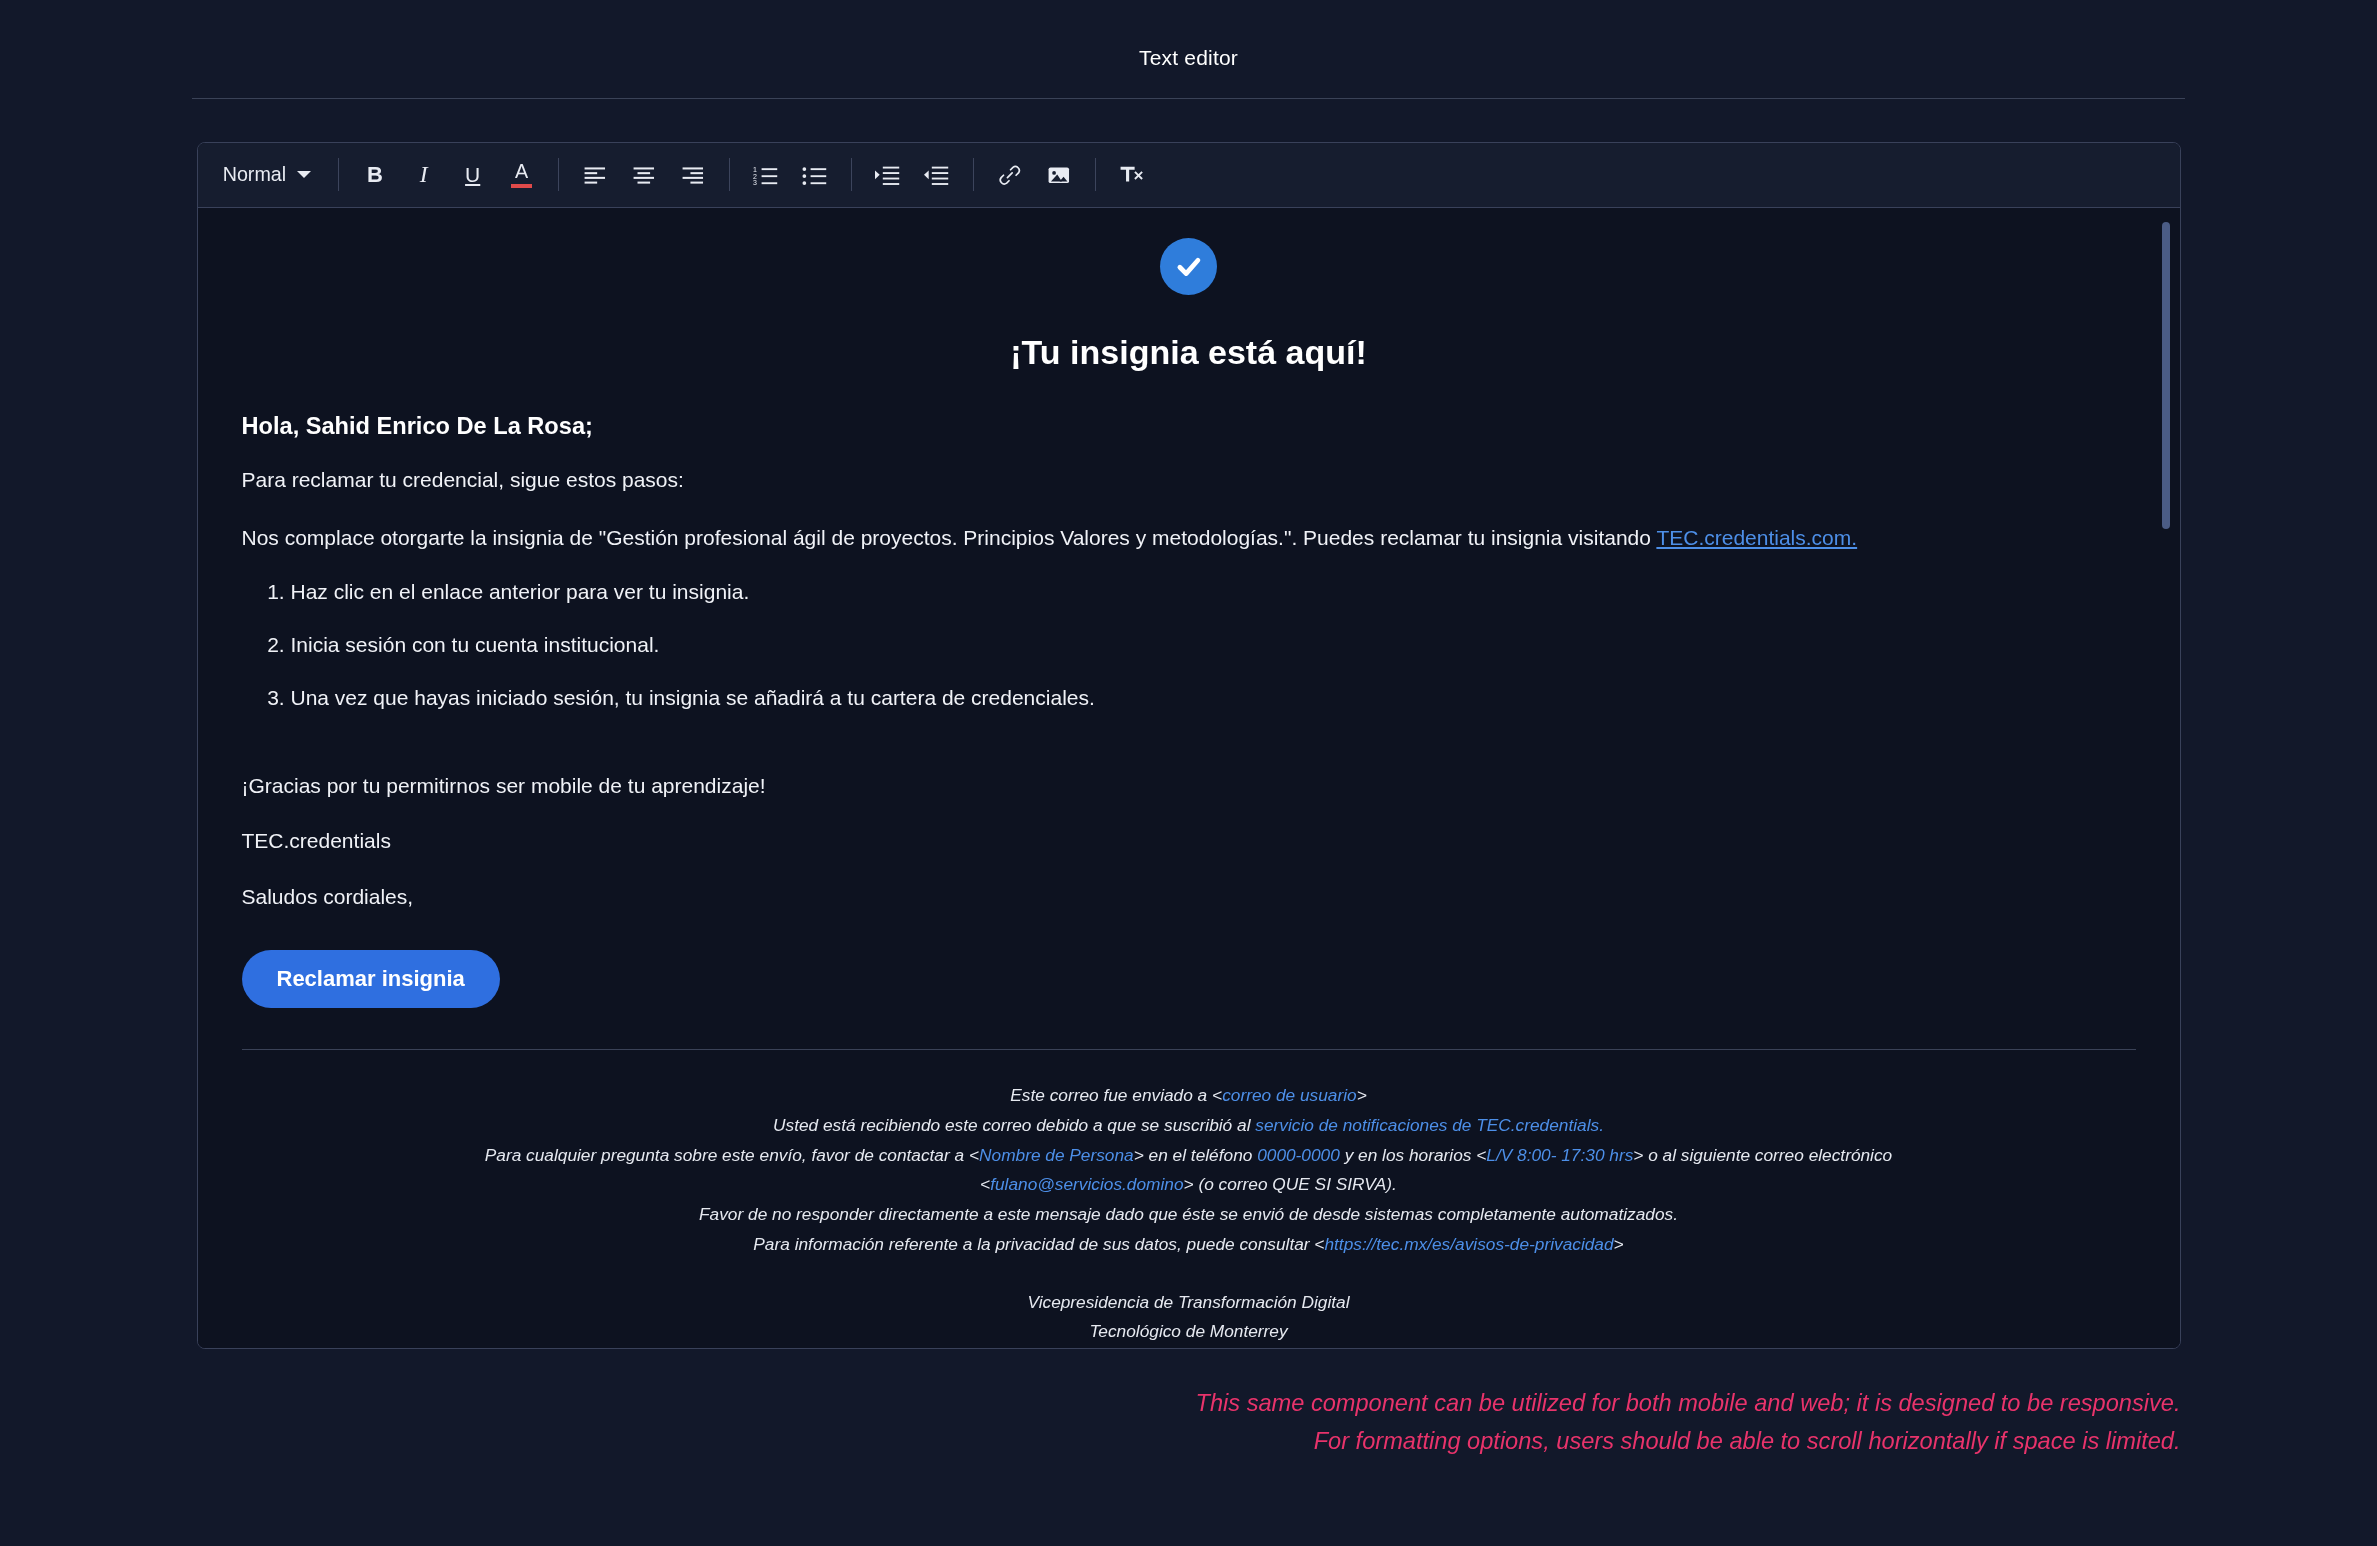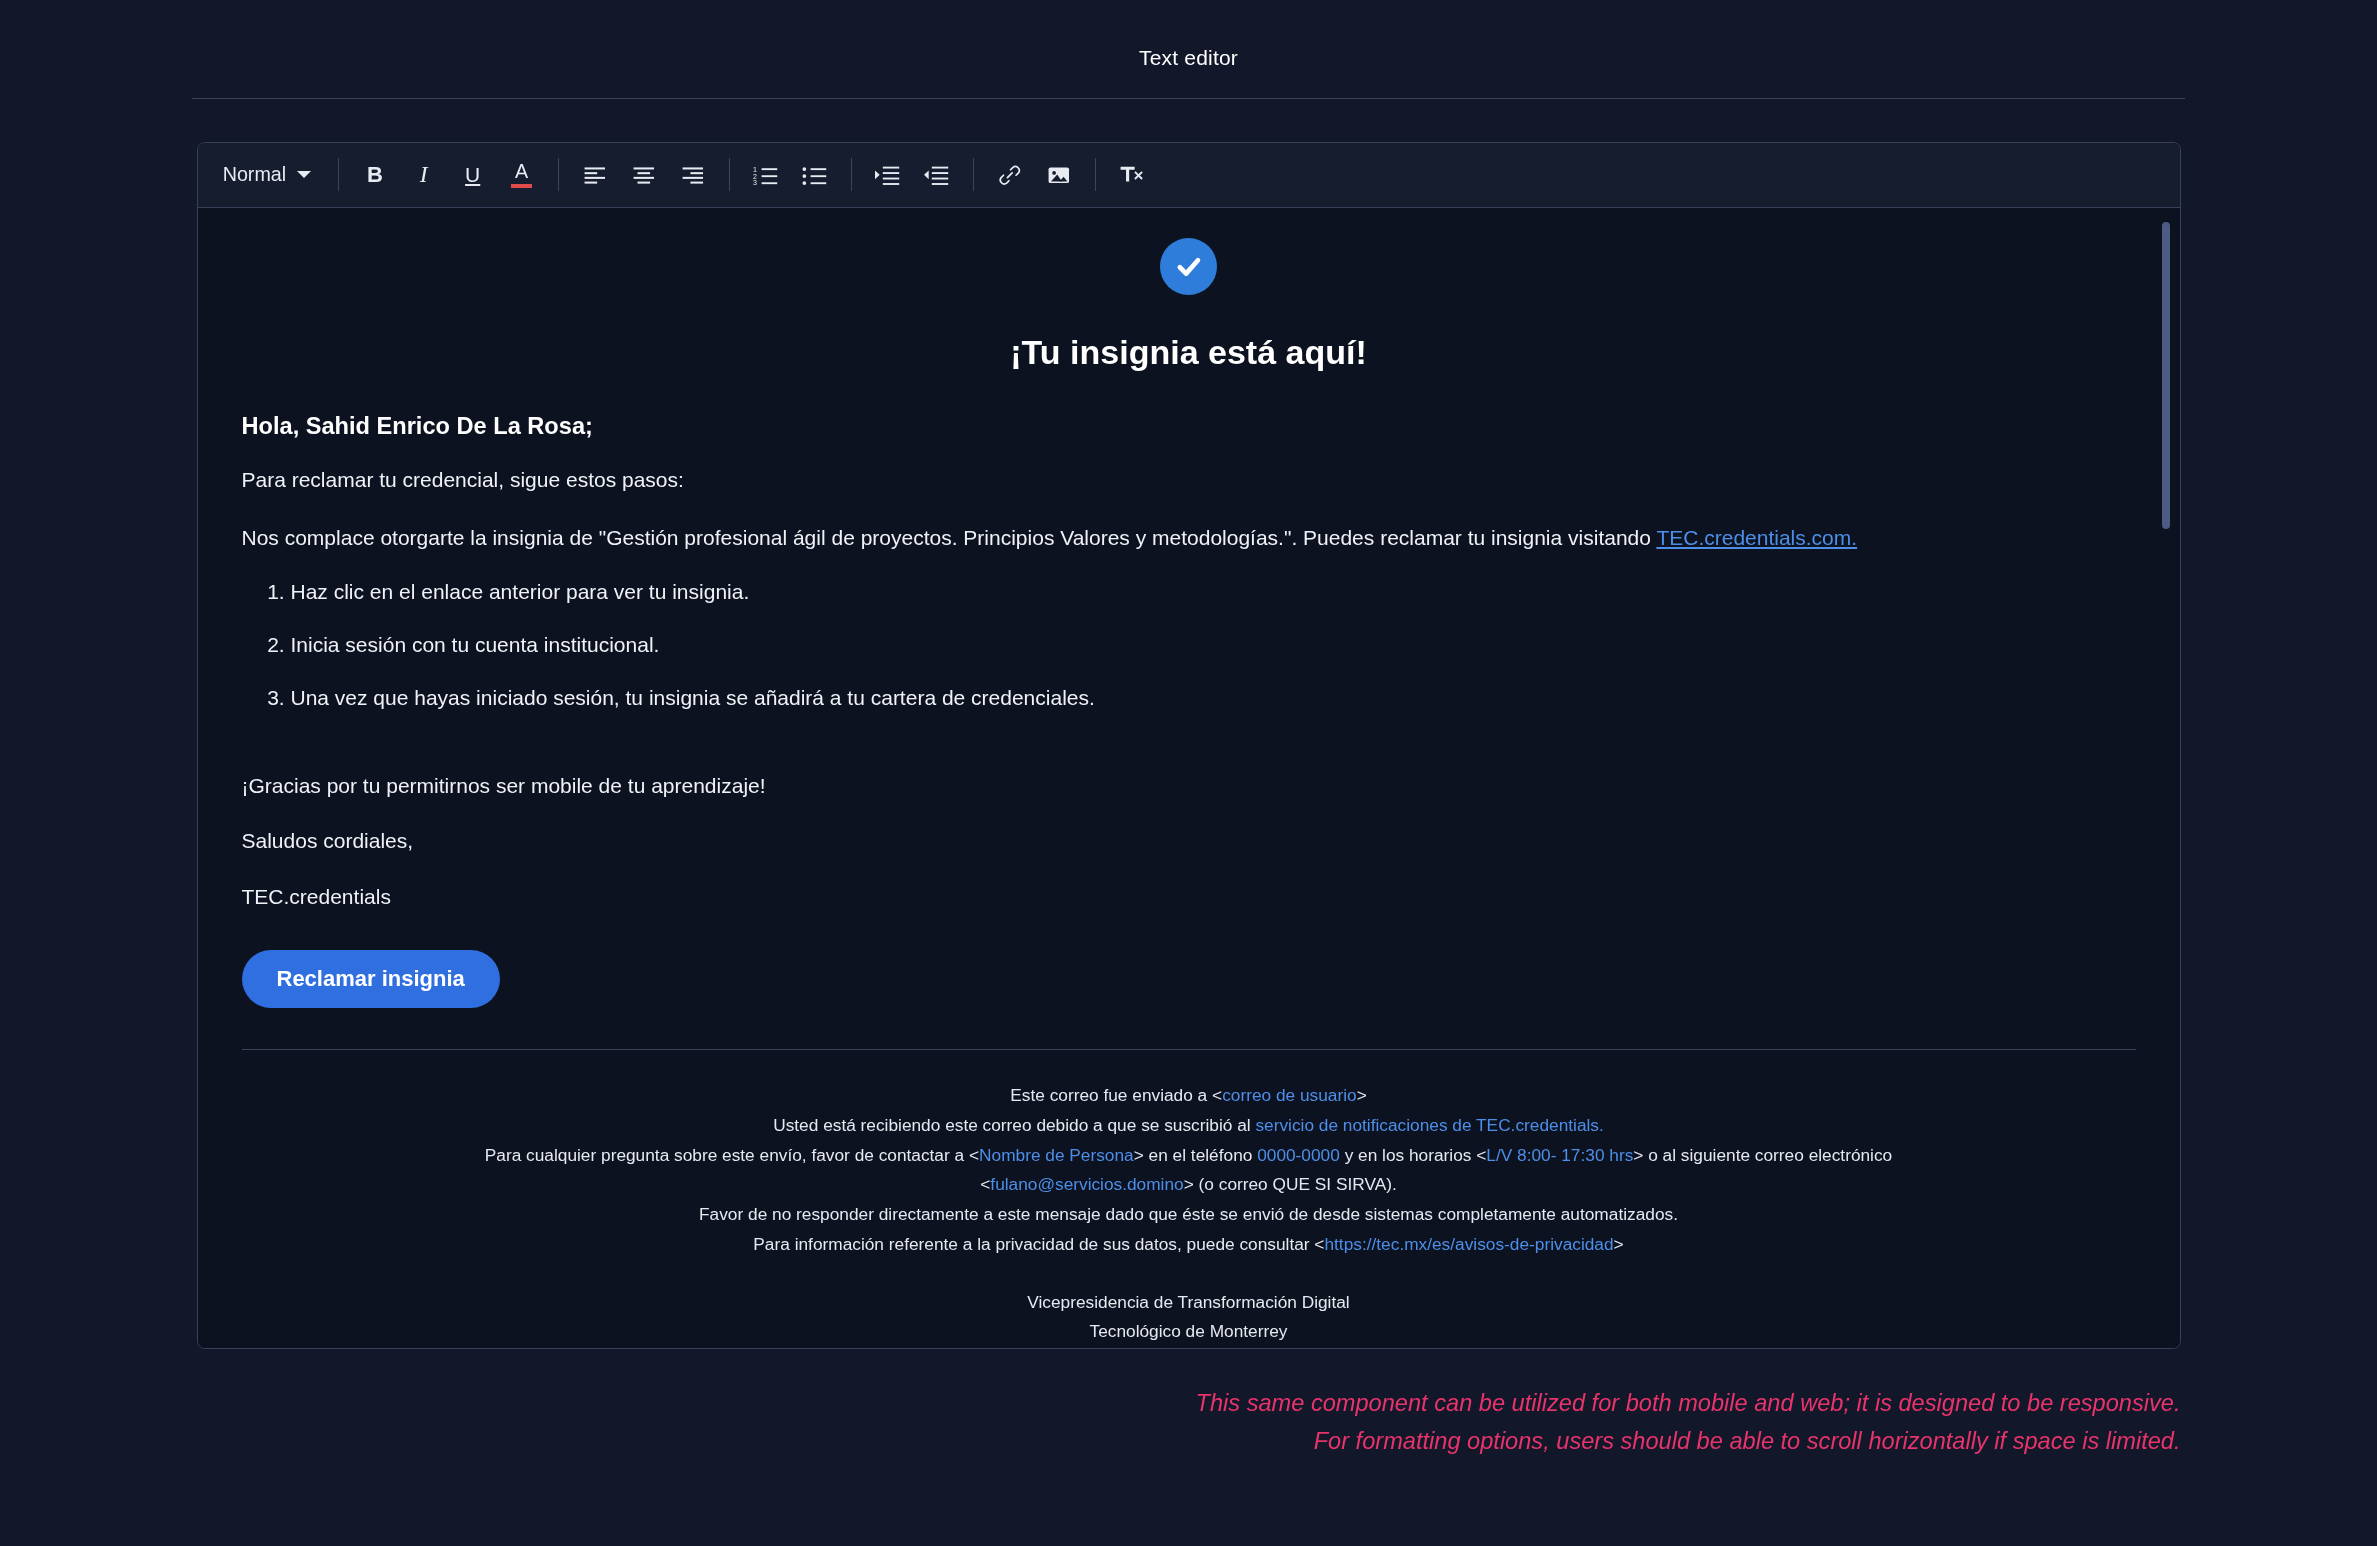--- a/index.html
+++ b/index.html
@@ -167,20 +167,21 @@
     margin-top: 41px;
     height: 0.8px;
     background: #3a4257;
   }
   .footer {
     text-align: center;
     font-size: 17.3px;
     line-height: 1.72;
     color: #e6e9f0;
     margin-top: 31.5px;
+    font-style: italic;
   }
   .footer a { color: #4d8fe8; text-decoration: none; }
   .footer .blk { margin-top: 28px; }
 
   
   .note {
     width: 1984px;
     margin: 36px auto 0 auto;
     text-align: right;
     color: #e8336b;
@@ -372,22 +373,22 @@
         <span>Nos complace otorgarte la insignia  de "Gestión profesional ágil de proyectos. Principios Valores y metodologías.". Puedes reclamar tu insignia visitando </span><a class="link" href="#">TEC.credentials.com.</a>
       </div>
 
       <ol class="steps">
         <li>Haz clic en el enlace anterior para ver tu insignia.</li>
         <li>Inicia sesión con tu cuenta institucional.</li>
         <li>Una vez que hayas iniciado sesión, tu insignia se añadirá a tu cartera de credenciales.</li>
       </ol>
 
       <div class="para spaced">¡Gracias por tu permitirnos ser mobile de tu aprendizaje!</div>
+      <div class="para tight">TEC.credentials</div>
       <div class="para tight">Saludos cordiales,</div>
-      <div class="para tight">TEC.credentials</div>
 
       <button class="cta">Reclamar insignia</button>
 
       <div class="divider"></div>
 
       <div class="footer">
         <div>
           <span>Este correo fue enviado a &lt;</span><a href="#">correo de usuario</a><span>&gt;</span>
         </div>
         <div>

